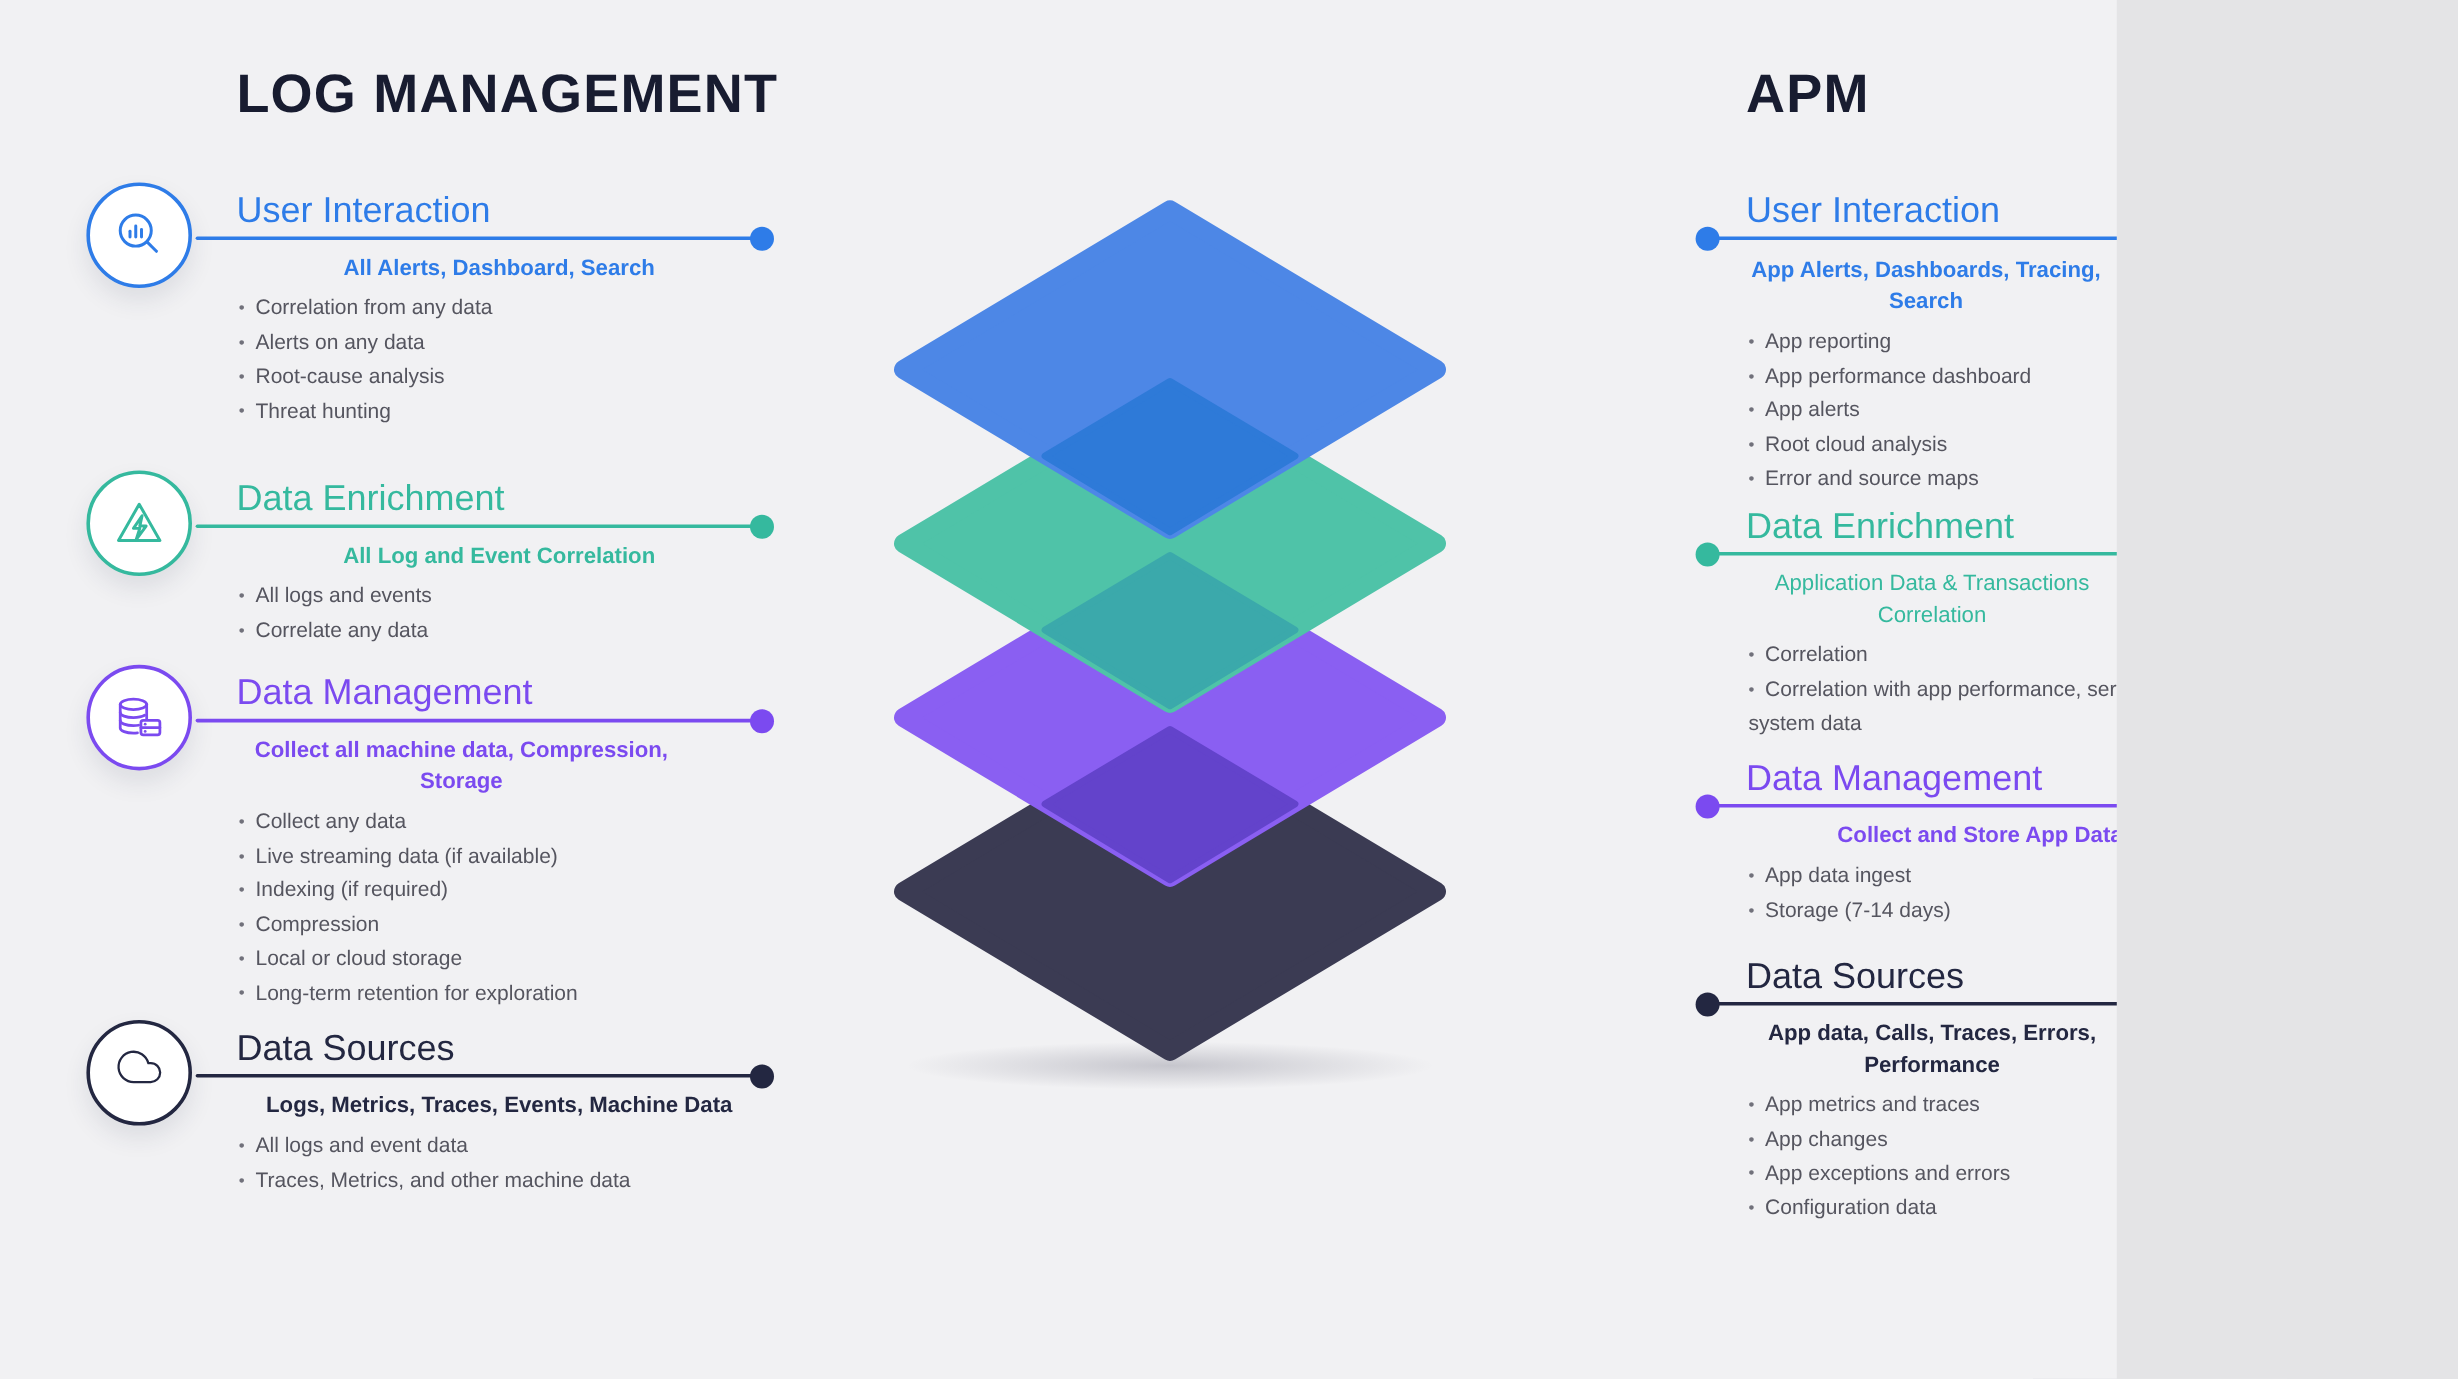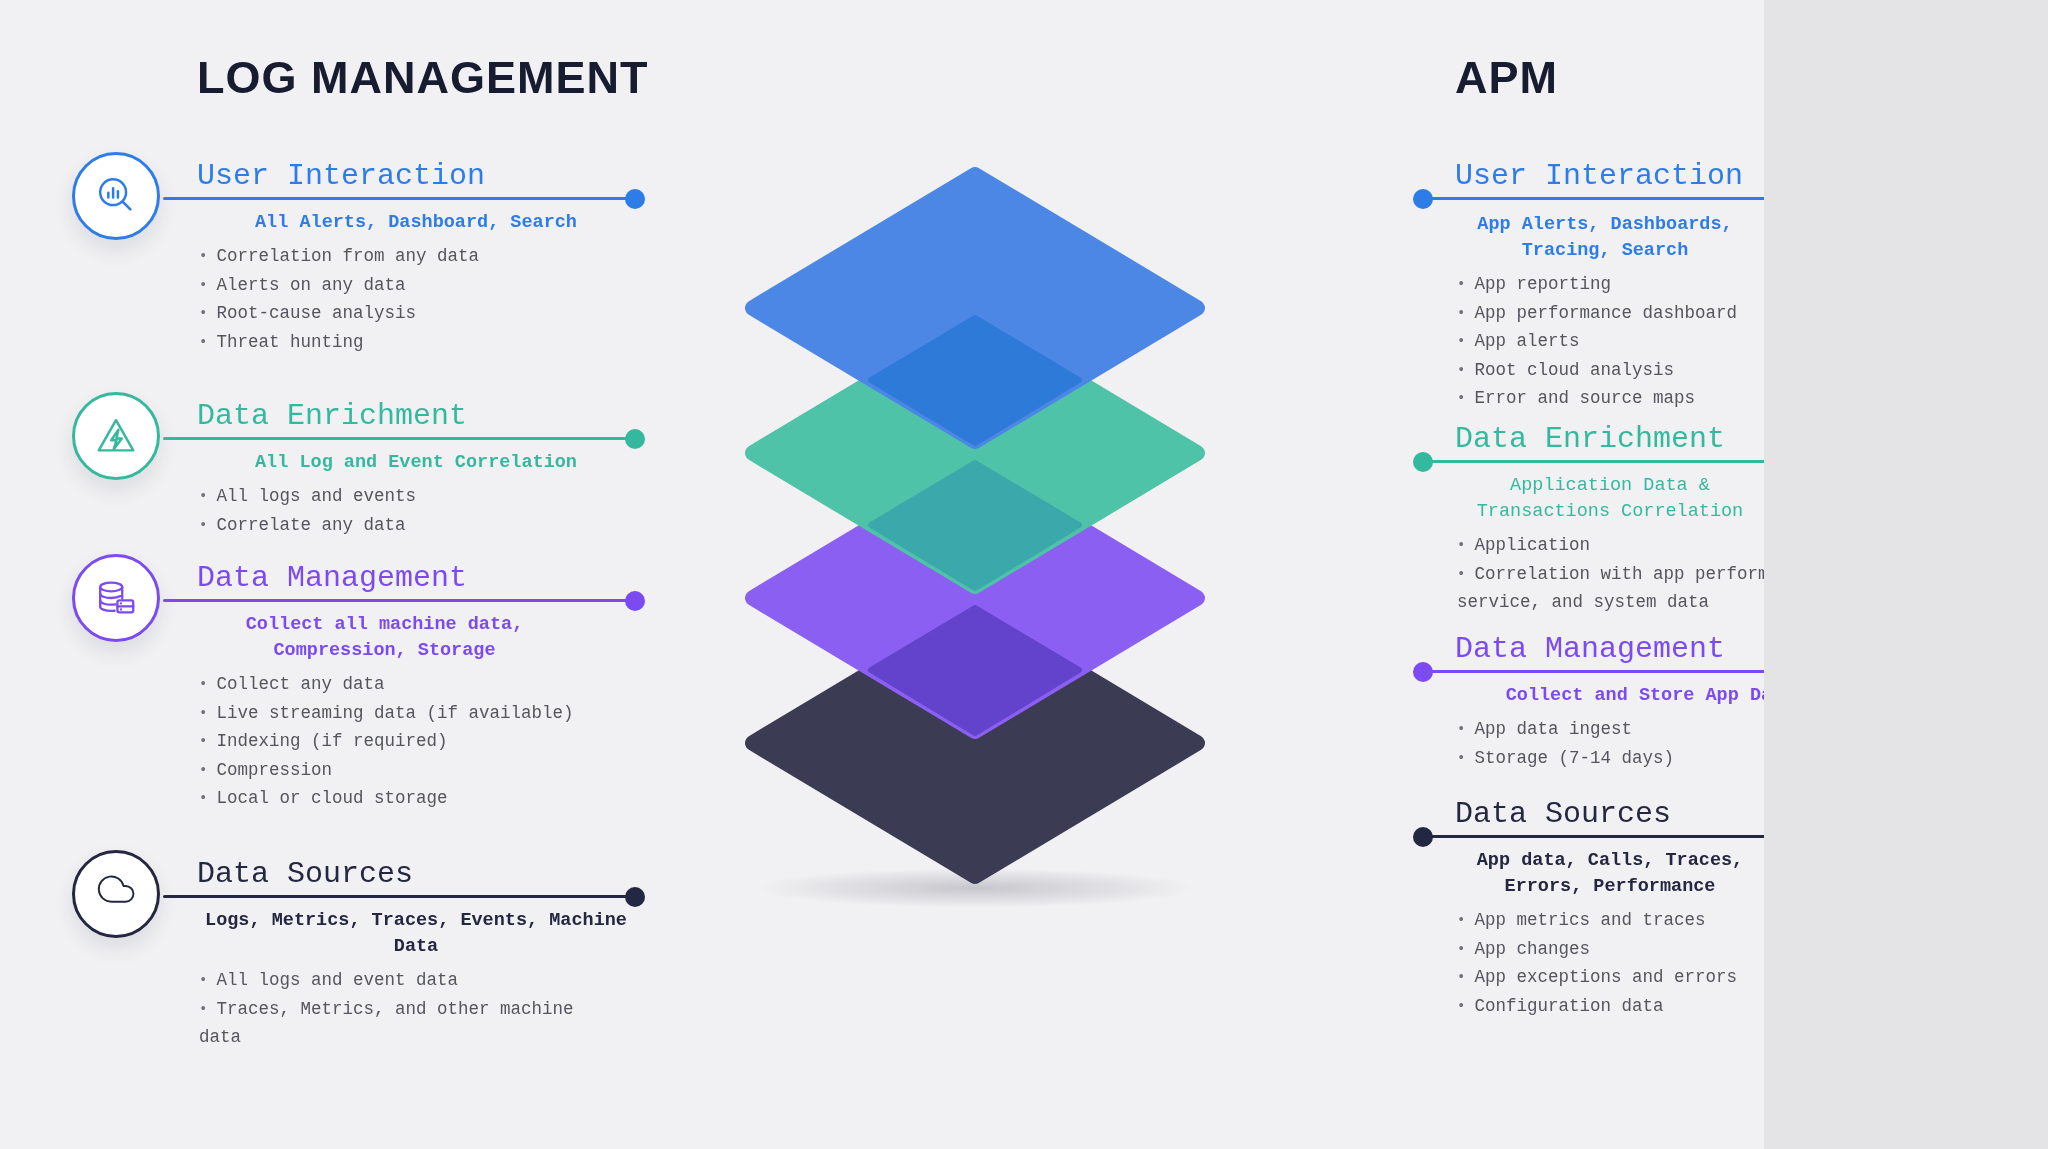--- a/index.html
+++ b/index.html
@@ -12,21 +12,21 @@
   .col-title{
     position:absolute; top:52px; margin:0;
     font-size:45px; font-weight:600; letter-spacing:1px; color:#181c30;
   }
   
   .c-blue  {--c:#2e7ce8;}
   .c-teal  {--c:#35b99e;}
   .c-purple{--c:#7b4af0;}
   .c-dark  {--c:#232741;}
 
-  .sec{position:absolute;font-family:Liberation Mono, monospace;}
+  .sec{position:absolute;}
   .head{position:relative; height:42px;}
   .head h2{
     position:absolute; left:0; bottom:7px; margin:0;
     font-size:30px; font-weight:500; color:var(--c); white-space:nowrap;
   }
   .rule{position:absolute; bottom:0; height:3px; background:var(--c); border-radius:2px;}
   .lsec .rule{left:-34px; width:472px;}
   .rsec .rule{left:-32px; width:412px;}
   .dot{position:absolute; width:20px; height:20px; border-radius:50%; background:var(--c); top:-8px;}
   .dot-r{right:-10px;}
@@ -194,20 +194,21 @@
           <span class="dot dot-r"></span>
         </div>
     </div>
     <div class="sub w375">Collect all machine data, Compression, Storage</div>
     <ul class="bullets">
       <li><span>Collect any data</span></li>
       <li><span>Live streaming data (if available)</span></li>
       <li><span>Indexing (if required)</span></li>
       <li><span>Compression</span></li>
       <li><span>Local or cloud storage</span></li>
+      <li><span>Long-term retention for exploration</span></li>
     </ul>
   </div>
 
   <div class="sec lsec c-dark" style="left:197px; top:856px; width:438px;">
     <div class="head">
       <h2>Data Sources</h2>
       <div class="rule">
           <span class="dot dot-r"></span>
         </div>
     </div>
@@ -237,21 +238,21 @@
 
   <div class="sec rsec c-teal" style="left:1455px; top:421px; width:390px;">
     <div class="head">
       <h2>Data Enrichment</h2>
       <div class="rule">
           <span class="dot dot-l"></span>
         </div>
     </div>
     <div class="sub sub-regular w310">Application Data &amp; Transactions Correlation</div>
     <ul class="bullets">
-      <li><span>Application</span></li>
+      <li><span>Correlation</span></li>
       <li><span>Correlation with app performance, service, and system data</span></li>
     </ul>
   </div>
 
   <div class="sec rsec c-purple" style="left:1455px; top:631px; width:390px;">
     <div class="head">
       <h2>Data Management</h2>
       <div class="rule">
           <span class="dot dot-l"></span>
         </div>

